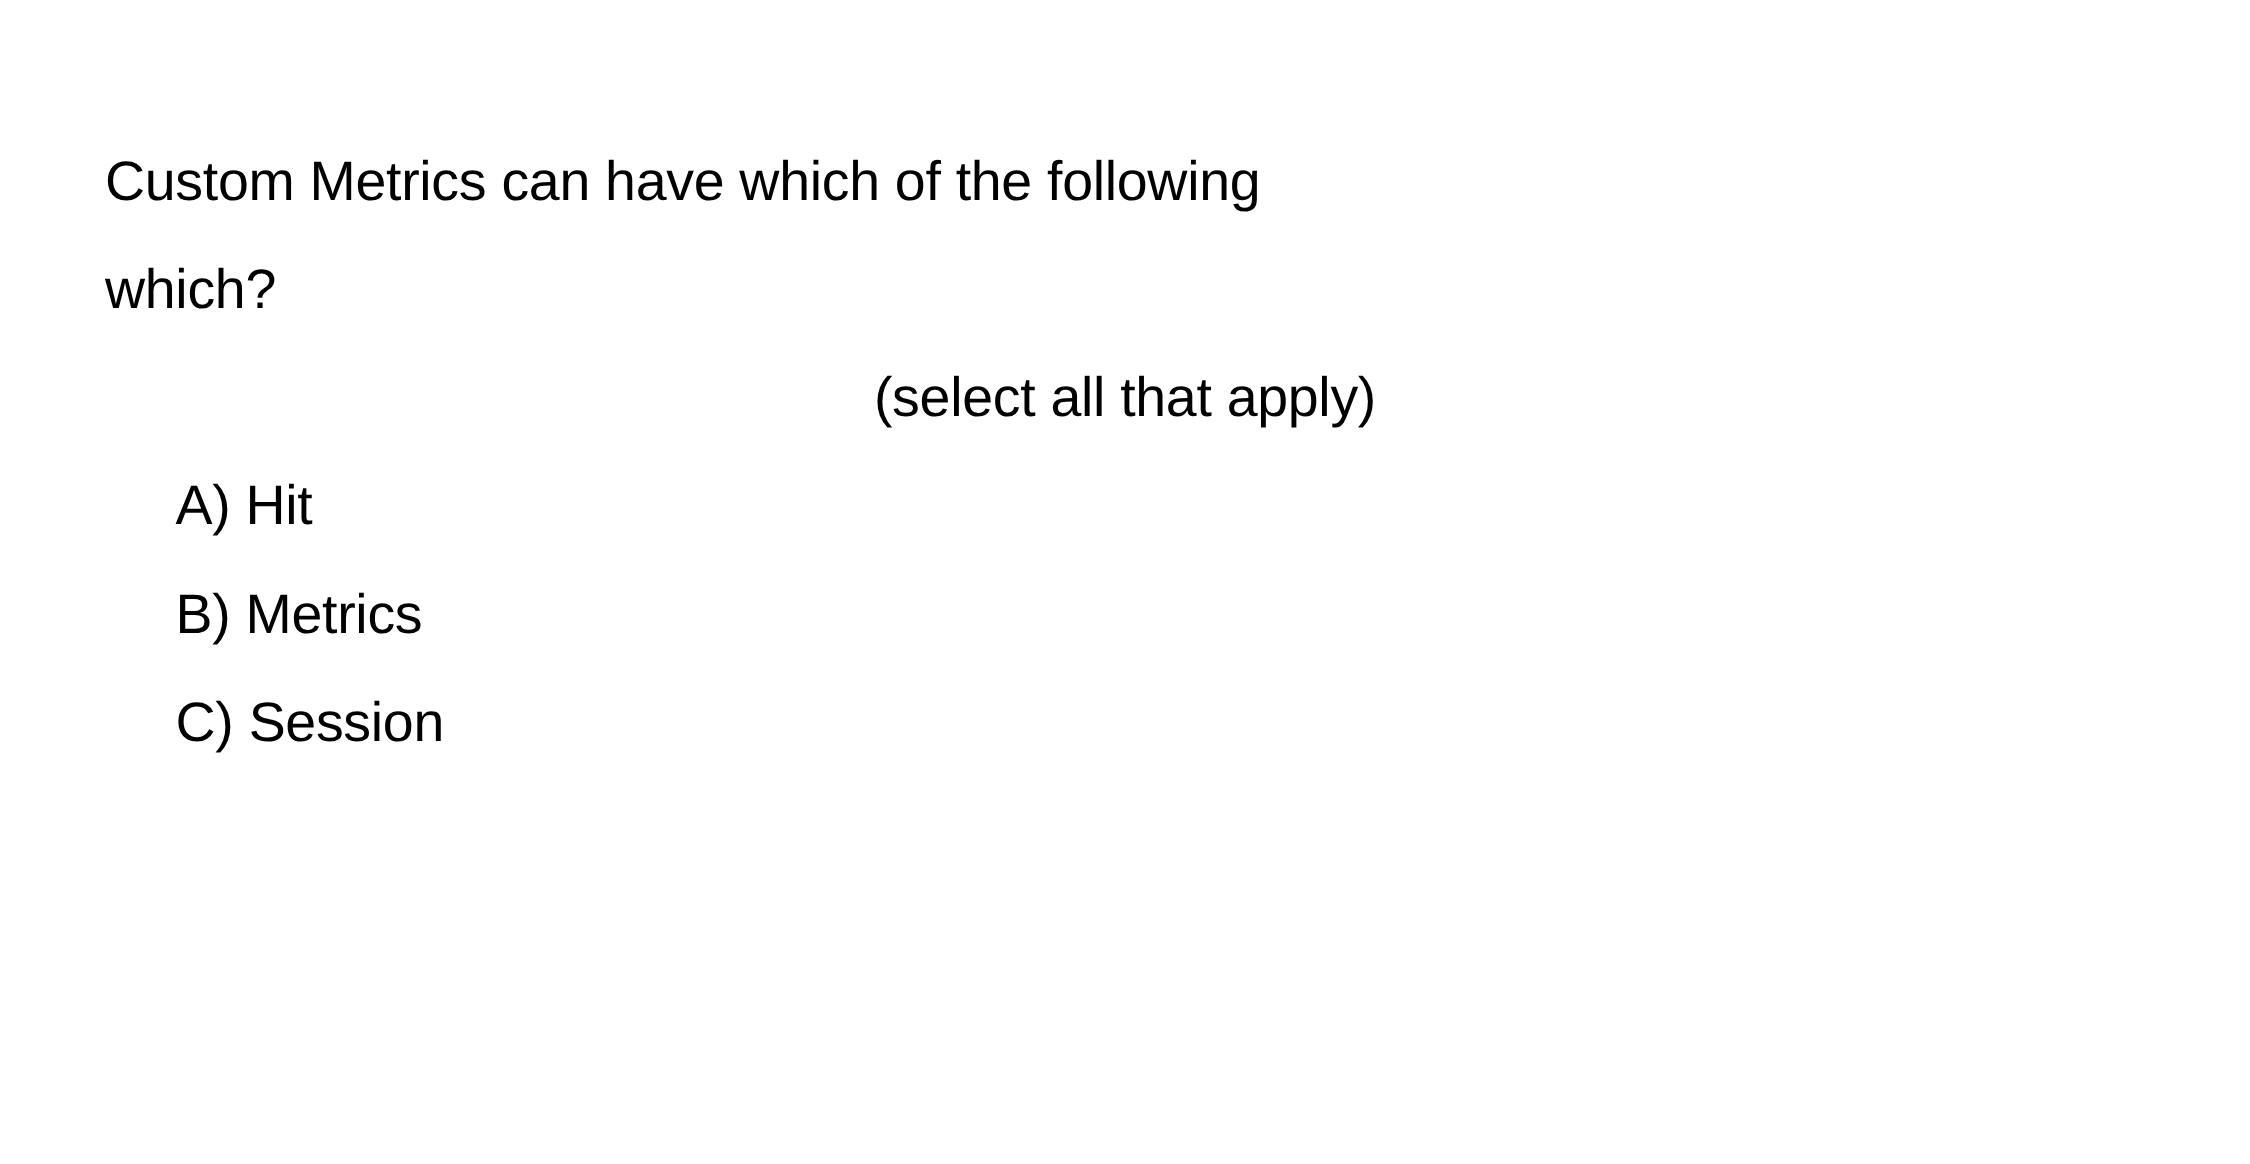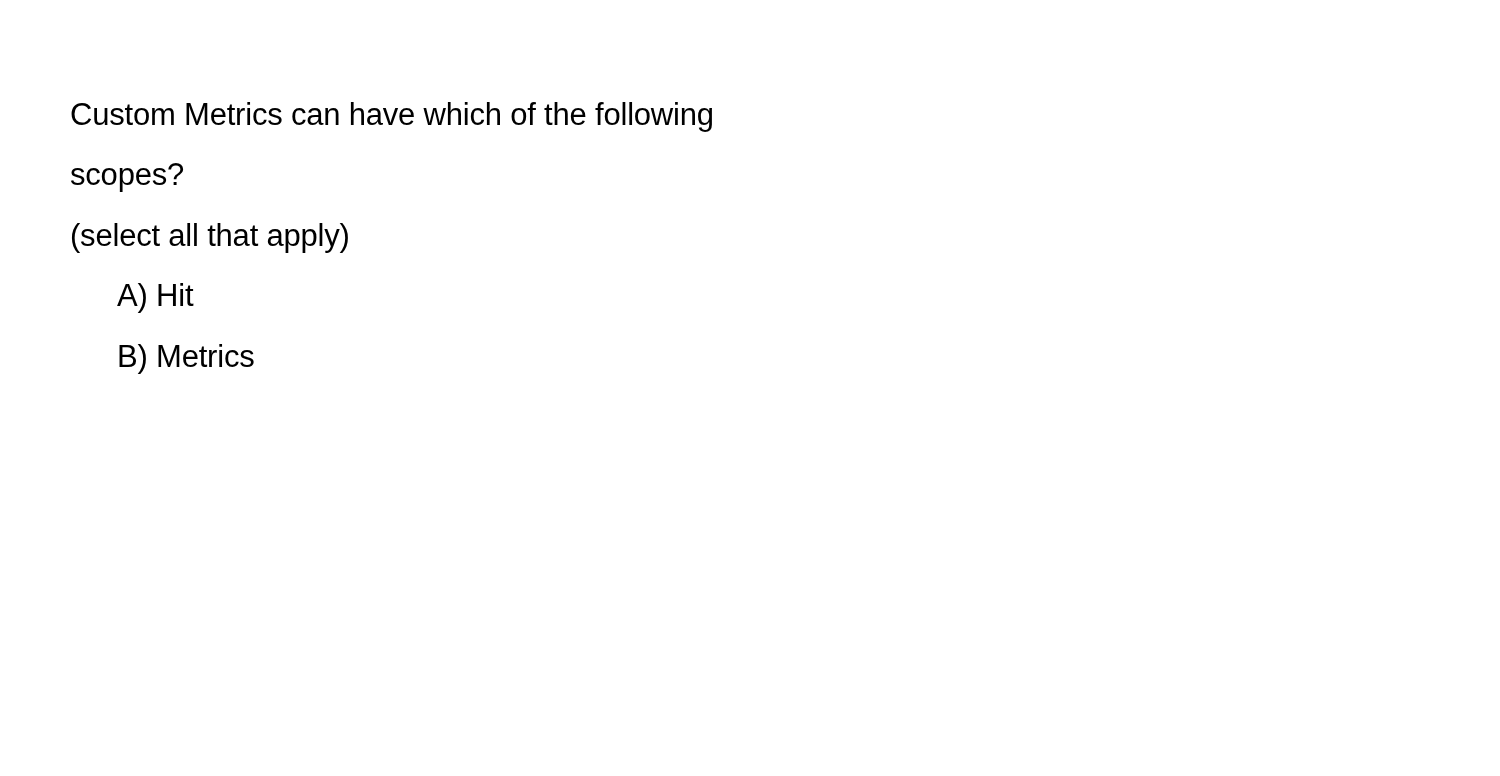--- a/index.html
+++ b/index.html
@@ -9,43 +9,48 @@
     }
     body {
       width: 1500px;
       height: 776px;
       background: #ffffff;
       font-family: -apple-system, BlinkMacSystemFont, "Segoe UI", Helvetica, Arial, sans-serif;
       color: #000000;
       padding: 85px 70px;
     }
     .content {
-      font-size: 31px;
+      font-size: 37px;
       line-height: 1.95;
       letter-spacing: -0.2px;
     }
     .question-line {
       display: block;
     }
     .instruction {
       display: block;
+      text-align: center;
     }
     .option {
       display: block;
       margin-left: 47px;
     }
   </style>
 </head>
 <body>
 
 <div class="content">
   <span class="question-line">Custom Metrics can have which of the following</span>
-  <span class="question-line">scopes?</span>
+  <span class="question-line">which?</span>
   <span class="instruction">(select all that apply)</span>
   <span class="option">
     <span>A)</span>
     <span>Hit</span>
   </span>
   <span class="option">
     <span>B)</span>
     <span>Metrics</span>
   </span>
+  <span class="option">
+    <span>C)</span>
+    <span>Session</span>
+  </span>
 </div>
 
 </body></html>

